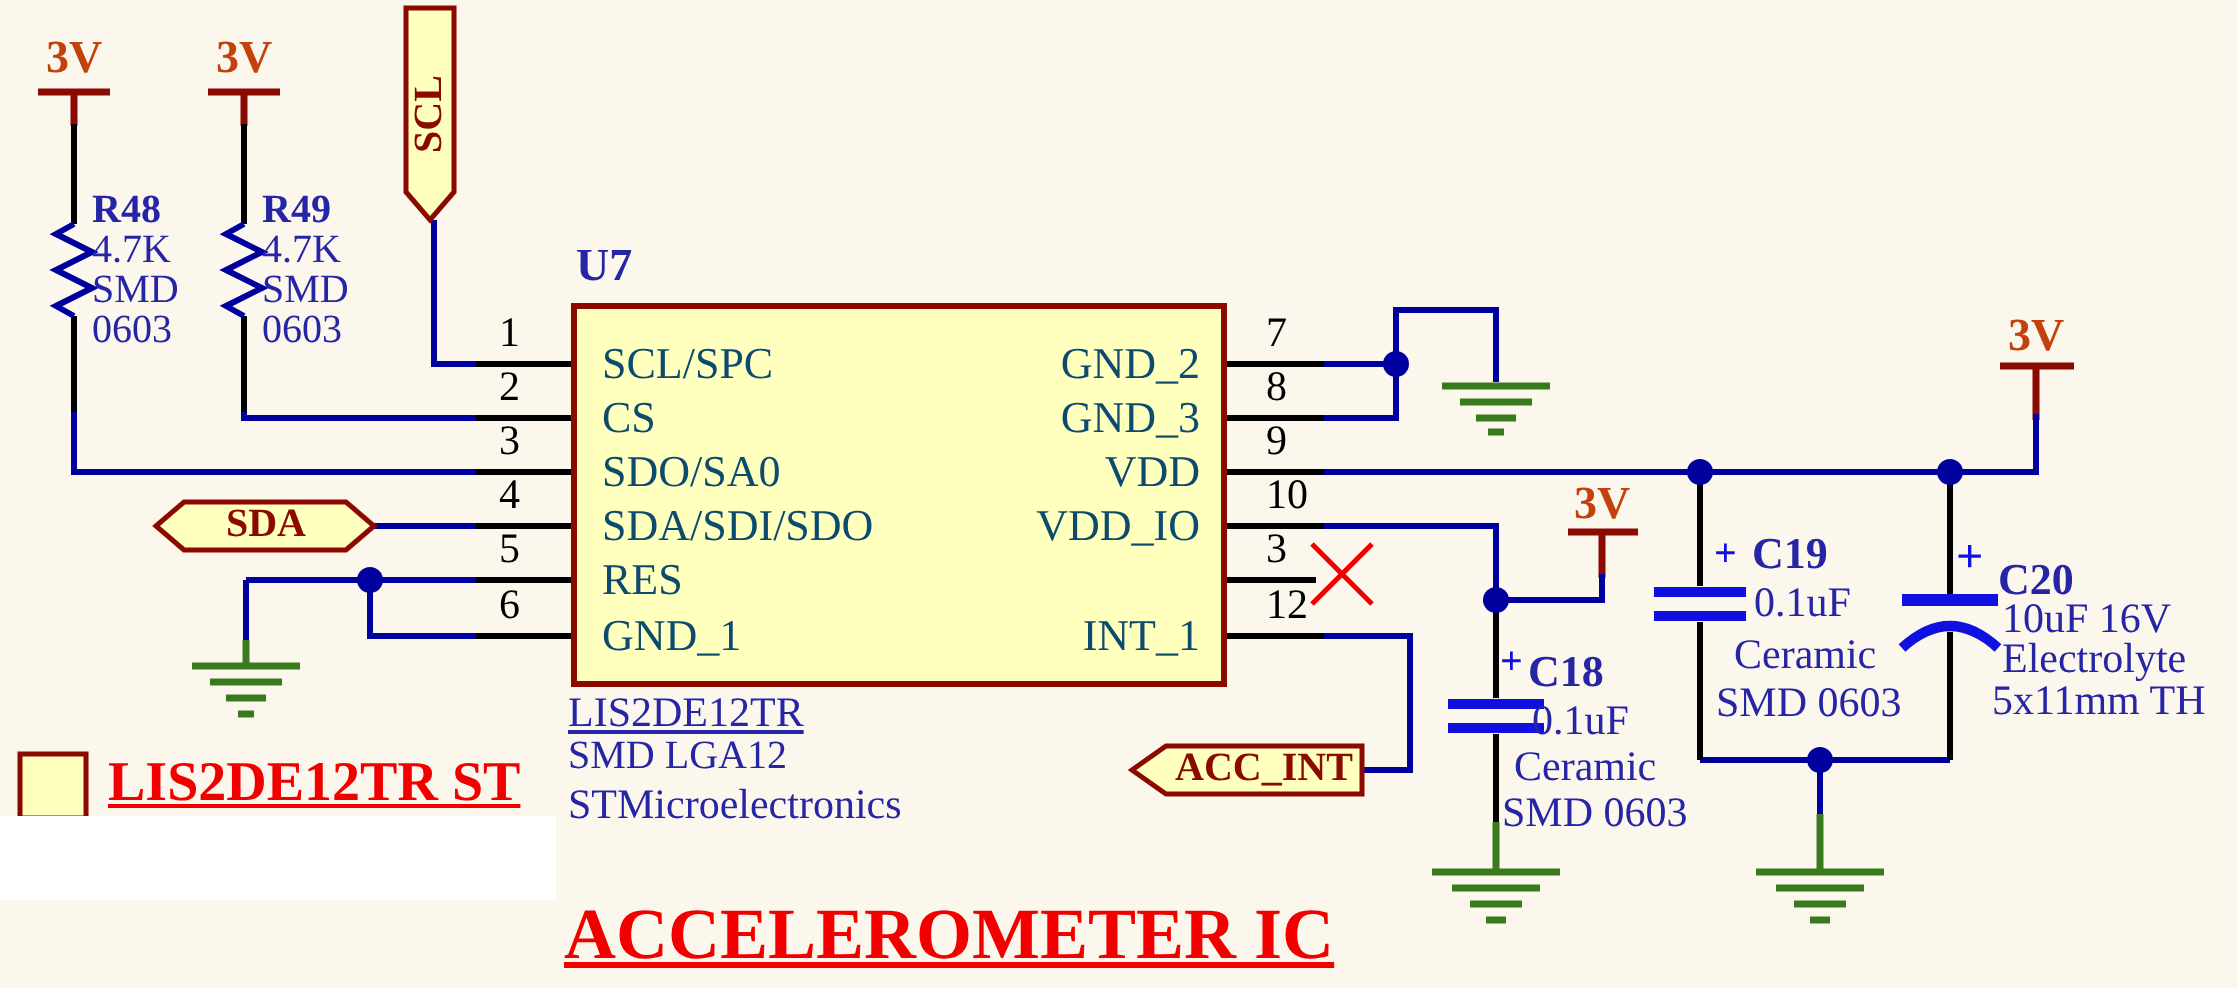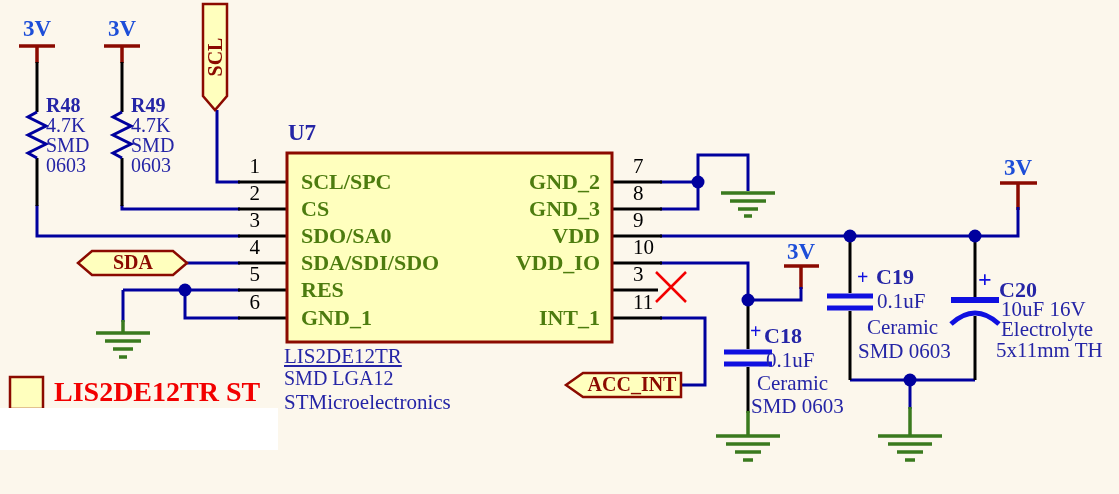--- a/index.html
+++ b/index.html
@@ -6,25 +6,25 @@
   body { font-family: "Liberation Serif", "DejaVu Serif", serif; }
   #canvas {
     position: relative;
     width: 1119px; height: 494px;
     background: #FCF7EC;
     overflow: hidden;
   }
   #wires { position:absolute; left:0; top:0; z-index:1; }
   .txt { position:absolute; z-index:3; white-space:nowrap; }
   .blue  { color:#2525A6; }
-  .red   { color:#F20000; }
+  .red   { color:#F20000;text-decoration:underline; }
   .capblue{ color:#1010E0; }
   .b { font-weight:bold; }
-  .pw { font-size:23px; font-weight:bold; color:#1d4ed8; width:40px; text-align:center; }
-  .pinname { font-size:22px; color:#4d7c0f; line-height:26px;font-weight:bold; }
+  .pw { font-size:23px; font-weight:bold; color:#c2410c; width:40px; text-align:center; }
+  .pinname { font-size:22px; color:#0c4a6e; line-height:26px; }
   .pinnum  { font-size:21px; color:#000; line-height:24px; height:24px; }
   .complabel { font-size:20px; line-height:20px; color:#2525A6; }
   .caplabel  { font-size:21px; line-height:22px; color:#2525A6; }
   .flagtext { font-size:20px; font-weight:bold; color:#8B0A00; text-align:center; }
   .whitepatch { position:absolute; left:0; top:408px; width:278px; height:42px; background:#FFFFFF; z-index:2; }
 </style>
 </head>
 <body>
 
 <div id="canvas">
@@ -175,35 +175,36 @@
   <div class="txt pinnum" style="left:228px; top:208px; width:32px; text-align:right;">3</div>
   <div class="txt pinnum" style="left:228px; top:235px; width:32px; text-align:right;">4</div>
   <div class="txt pinnum" style="left:228px; top:262px; width:32px; text-align:right;">5</div>
   <div class="txt pinnum" style="left:228px; top:290px; width:32px; text-align:right;">6</div>
 
   <div class="txt pinnum" style="left:633px; top:154px;">7</div>
   <div class="txt pinnum" style="left:633px; top:181px;">8</div>
   <div class="txt pinnum" style="left:633px; top:208px;">9</div>
   <div class="txt pinnum" style="left:633px; top:235px;">10</div>
   <div class="txt pinnum" style="left:633px; top:262px;">3</div>
-  <div class="txt pinnum" style="left:633px; top:290px;">11</div>
+  <div class="txt pinnum" style="left:633px; top:290px;">12</div>
 
   <div class="txt capblue b" style="left:750px; top:320px; font-size:20px;">+</div>
   <div class="txt caplabel b" style="left:764px; top:325px; font-size:22px;text-align:center;">C18</div>
   <div class="txt caplabel" style="left:766px; top:349px;">0.1uF</div>
   <div class="txt caplabel" style="left:757px; top:372px;">Ceramic</div>
   <div class="txt caplabel" style="left:751px; top:395px;">SMD 0603</div>
 
   <div class="txt capblue b" style="left:857px; top:266px; font-size:20px;">+</div>
   <div class="txt caplabel b" style="left:876px; top:266px; font-size:22px;">C19</div>
   <div class="txt caplabel" style="left:877px; top:290px;">0.1uF</div>
   <div class="txt caplabel" style="left:867px; top:316px;">Ceramic</div>
   <div class="txt caplabel" style="left:858px; top:340px;">SMD 0603</div>
 
   <div class="txt capblue b" style="left:978px; top:266px; font-size:24px;">+</div>
   <div class="txt caplabel b" style="left:999px; top:279px; font-size:22px;">C20</div>
   <div class="txt caplabel" style="left:1001px; top:298px;">10uF 16V</div>
   <div class="txt caplabel" style="left:1001px; top:318px;">Electrolyte</div>
   <div class="txt caplabel" style="left:996px; top:339px;">5x11mm TH</div>
 
   <div class="txt red b" style="left:54px; top:376px; font-size:28px;">LIS2DE12TR ST</div>
+  <div class="txt red b" style="left:282px; top:446px; font-size:36px;">ACCELEROMETER IC</div>
 
 </div>
 
 </body></html>

